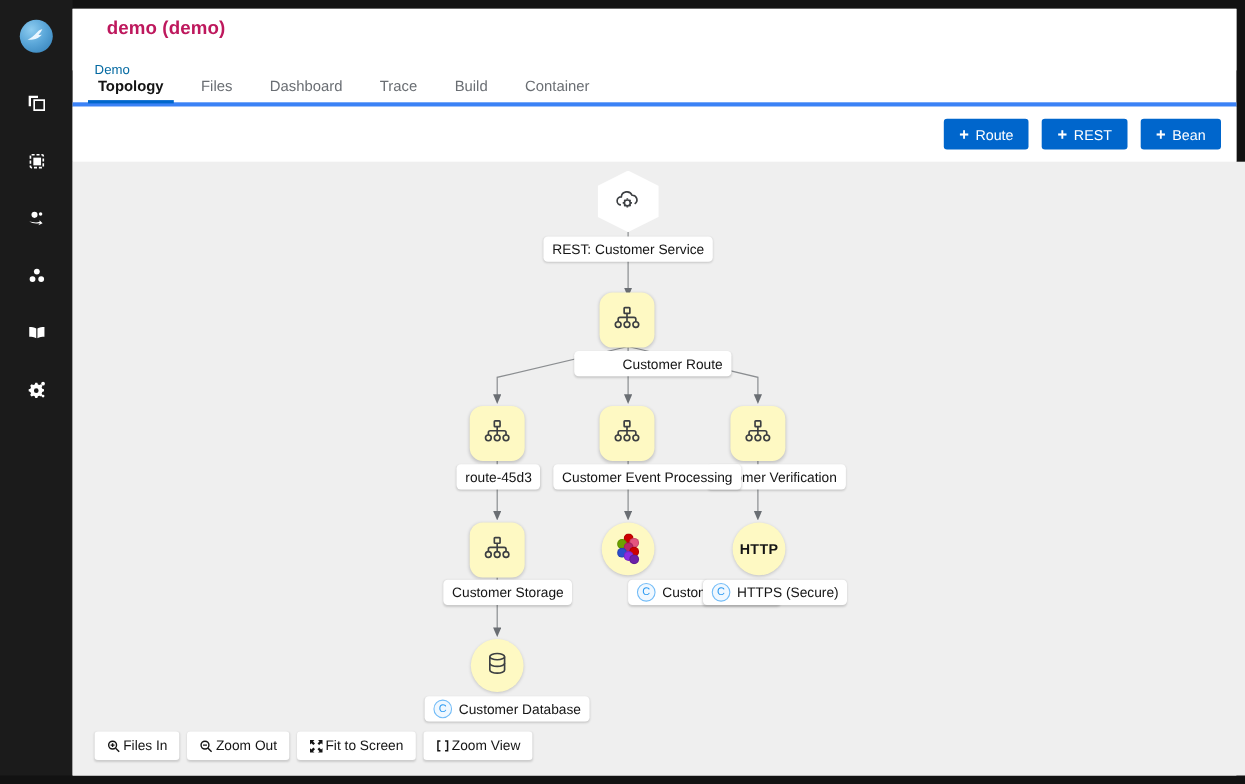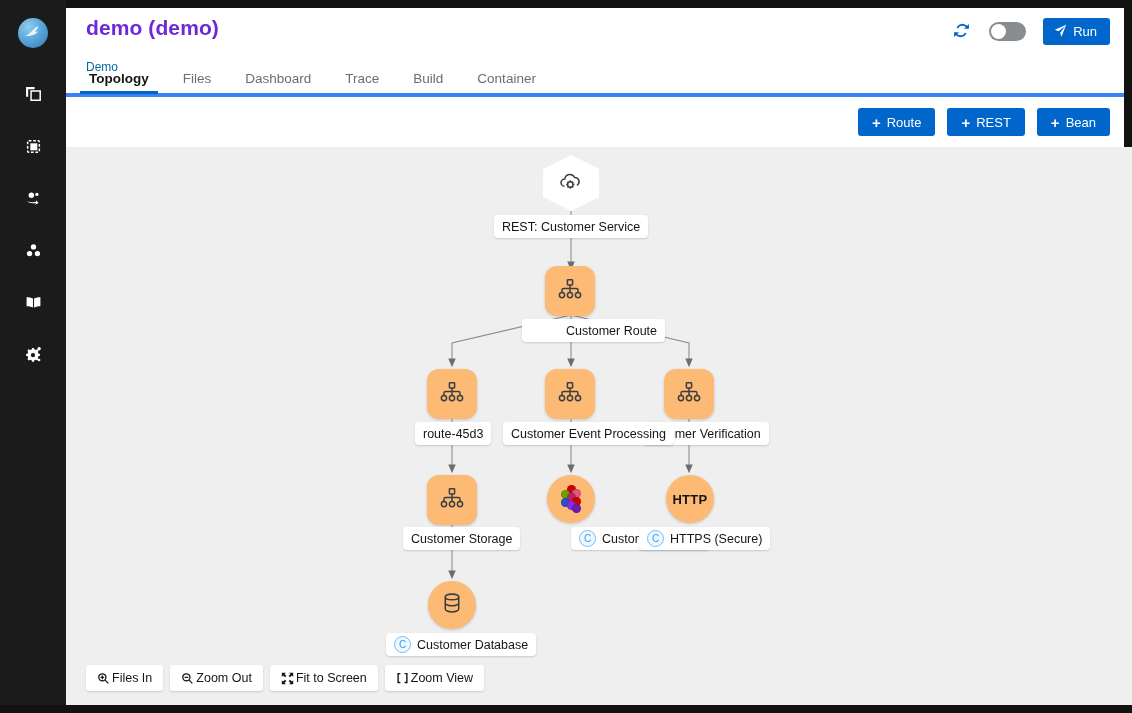--- a/index.html
+++ b/index.html
@@ -38,21 +38,21 @@
     position: absolute; left: 66px; top: 8px;
     width: 1058px; height: 697px;
     background: #ffffff;
   }
   
   .header {
     position: relative; height: 56px; background: #ffffff;
   }
   .title-block { position: absolute; left: 20px; top: 8px; }
   .app-title {
-    font-size: 21px; font-weight: 700; color: #6d28d9; letter-spacing: .1px;
+    font-size: 17px; font-weight: 700; color: #be185d; letter-spacing: .1px; margin-left: 11px;
   }
   .app-subtitle {
     font-size: 12px; color: #0369a1; margin-top: 20px;
   }
   .header-actions {
     position: absolute; right: 14px; top: 10px;
     display: flex; align-items: center; gap: 17px;
   }
   .icon-btn {
     width: 22px; height: 22px; display: flex; align-items: center; justify-content: center;
@@ -101,21 +101,21 @@
   }
   .blue-btn .plus { font-size: 15px; font-weight: 700; line-height: 1; }
   
   .canvas {
     position: absolute; left: 0; top: 139px;
     width: 1125px; height: 558px;
     background: #efefef; overflow: hidden;
   }
   .canvas svg.edges { position: absolute; left: 0; top: 0; }
   .node {
-    position: absolute; background: #fdba74;
+    position: absolute; background: #fef9c3;
     display: flex; align-items: center; justify-content: center;
     box-shadow: 0 1px 3px rgba(0,0,0,.18);
   }
   .node.rounded { border-radius: 12px; }
   .node.circle  { border-radius: 50%; }
   .node.hex {
     background: transparent; box-shadow: none;
   }
   .hex-shape {
     width: 56px; height: 56px;
@@ -224,39 +224,20 @@
       </div>
     </div>
   </div>
 
   <div class="panel">
 
     <div class="header">
       <div class="title-block">
         <div class="app-title">demo (demo)</div>
         <div class="app-subtitle">Demo</div>
-      </div>
-      <div class="header-actions">
-        <button class="icon-btn">
-          <span>
-            <svg width="17" height="17" viewBox="0 0 16 16" fill="currentColor">
-              <path d="M13.2 3.6a6 6 0 00-9.9 1.9l1.5.5A4.4 4.4 0 0112 4.8l-1.6 1.6H15V1.8l-1.8 1.8z"></path>
-              <path d="M2.8 12.4a6 6 0 009.9-1.9l-1.5-.5A4.4 4.4 0 014 11.2l1.6-1.6H1v4.6l1.8-1.8z"></path>
-            </svg>
-          </span>
-        </button>
-        <div class="toggle"></div>
-        <button class="run-btn">
-          <span>
-            <svg width="13" height="13" viewBox="0 0 16 16" fill="#ffffff">
-              <path d="M15 1L1 7.2l4.6 1.6L13.8 2.6 7.6 11l1.6 4.6L15 1z"></path>
-            </svg>
-          </span>
-          <span>Run</span>
-        </button>
       </div>
     </div>
 
     <div class="tabs">
       <div class="tab active">
           <span>Topology</span>
         </div>
       <div class="tab">
           <span>Files</span>
         </div>

